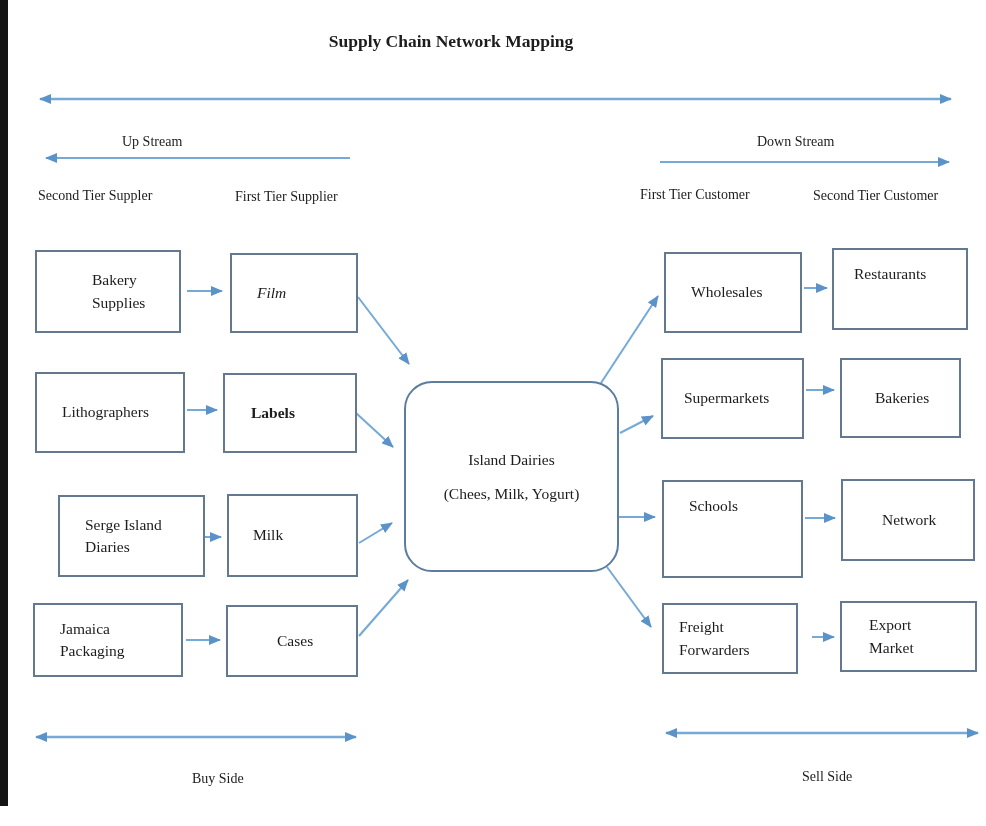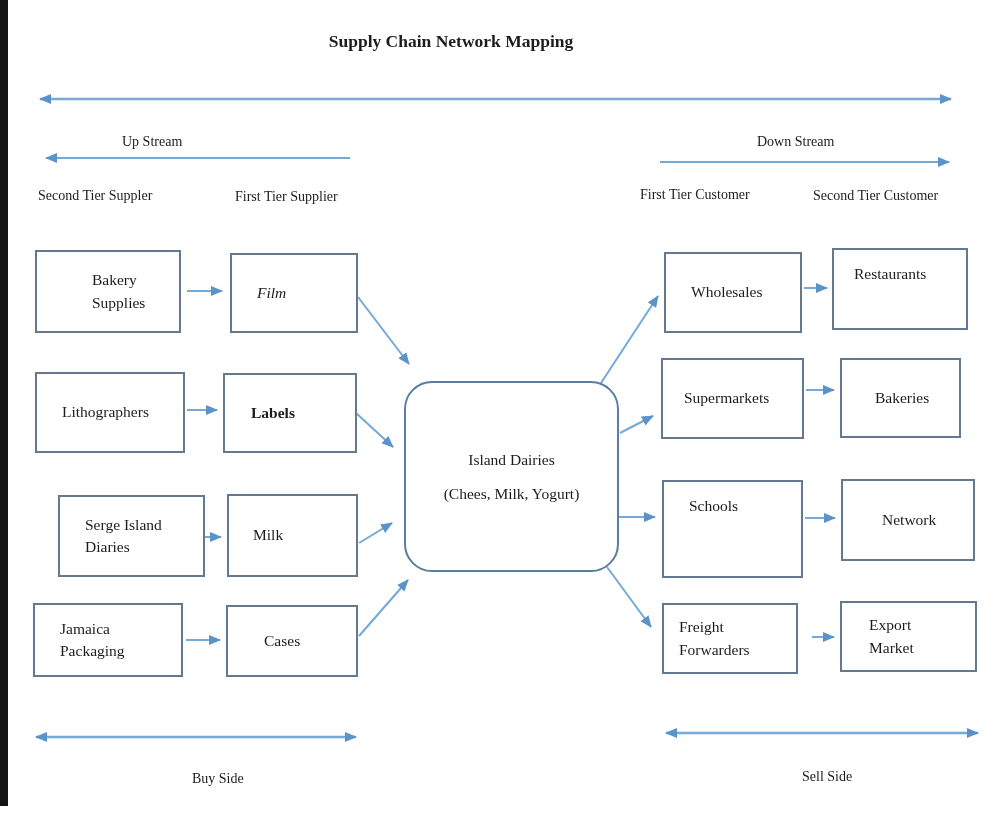--- a/index.html
+++ b/index.html
@@ -139,21 +139,21 @@
 
   <div class="node" style="left:230px; top:253px; width:128px; height:80px;font-style:italic;">
     <span class="node-label">Film</span>
   </div>
   <div class="node" style="left:223px; top:373px; width:134px; height:80px;">
     <span class="node-label" style="padding-left:26px;font-weight:bold;">Labels</span>
   </div>
   <div class="node" style="left:227px; top:494px; width:131px; height:83px;">
     <span class="node-label" style="padding-left:24px;">Milk</span>
   </div>
-  <div class="node" style="left:226px; top:605px; width:132px; height:72px;">
+  <div class="node" style="left:226px; top:605px; width:132px; height:72px;padding-left:13px;">
     <span class="node-label" style="padding-left:36px;">Cases</span>
   </div>
 
   <div class="hub">
     <span class="hub-line">Island Dairies</span>
     <span class="hub-line">(Chees, Milk, Yogurt)</span>
   </div>
 
   <div class="node" style="left:664px; top:252px; width:138px; height:81px;">
     <span class="node-label">Wholesales</span>

